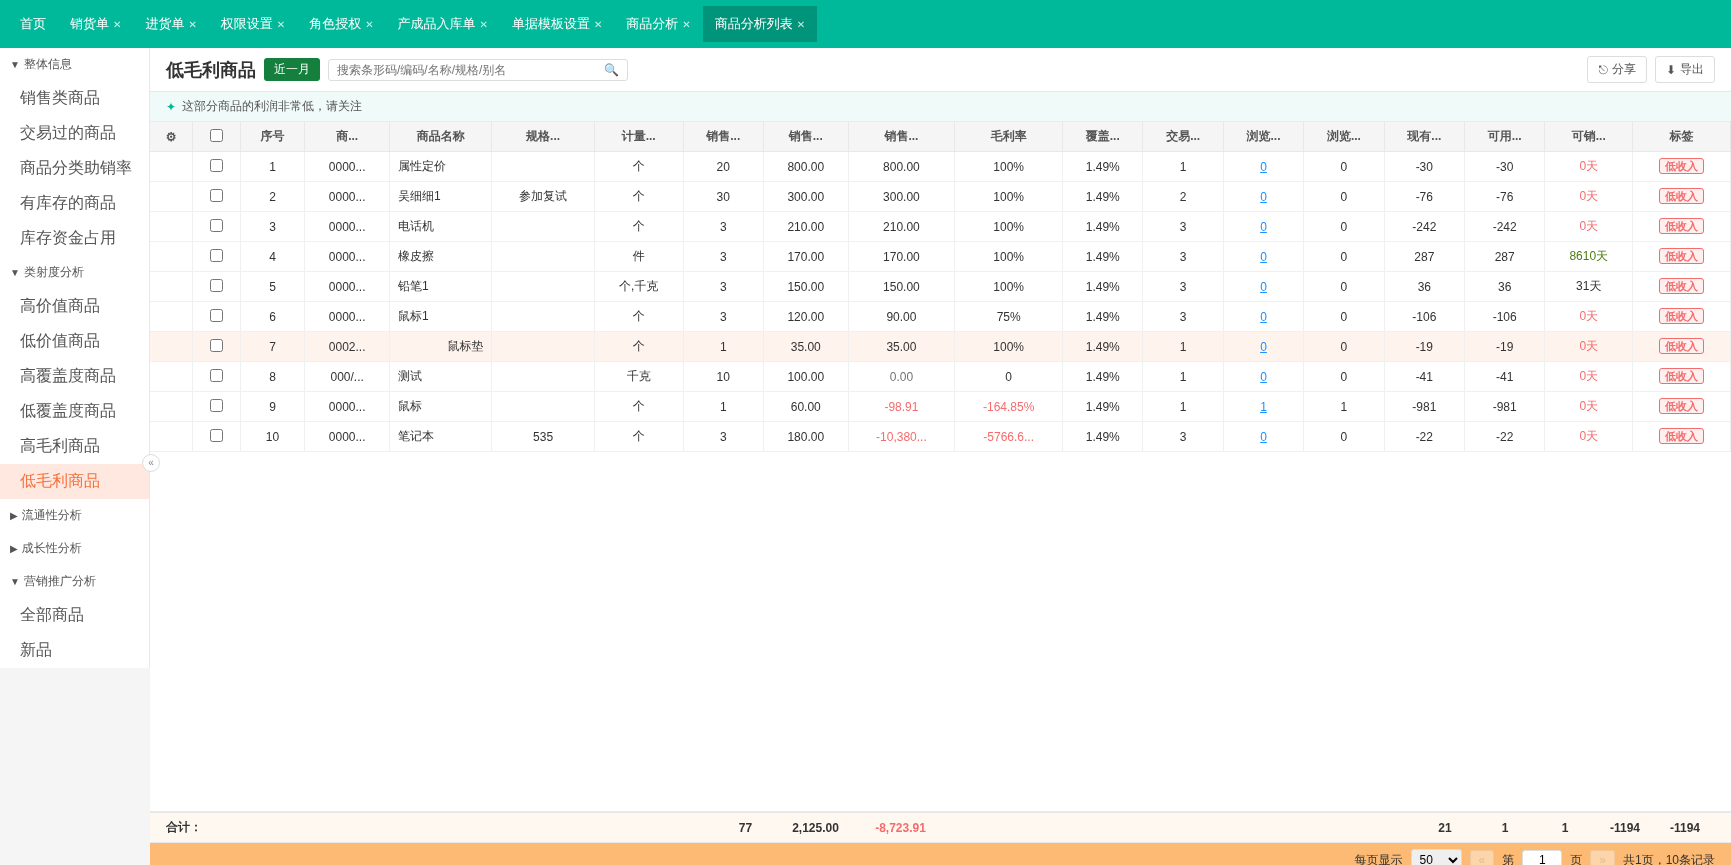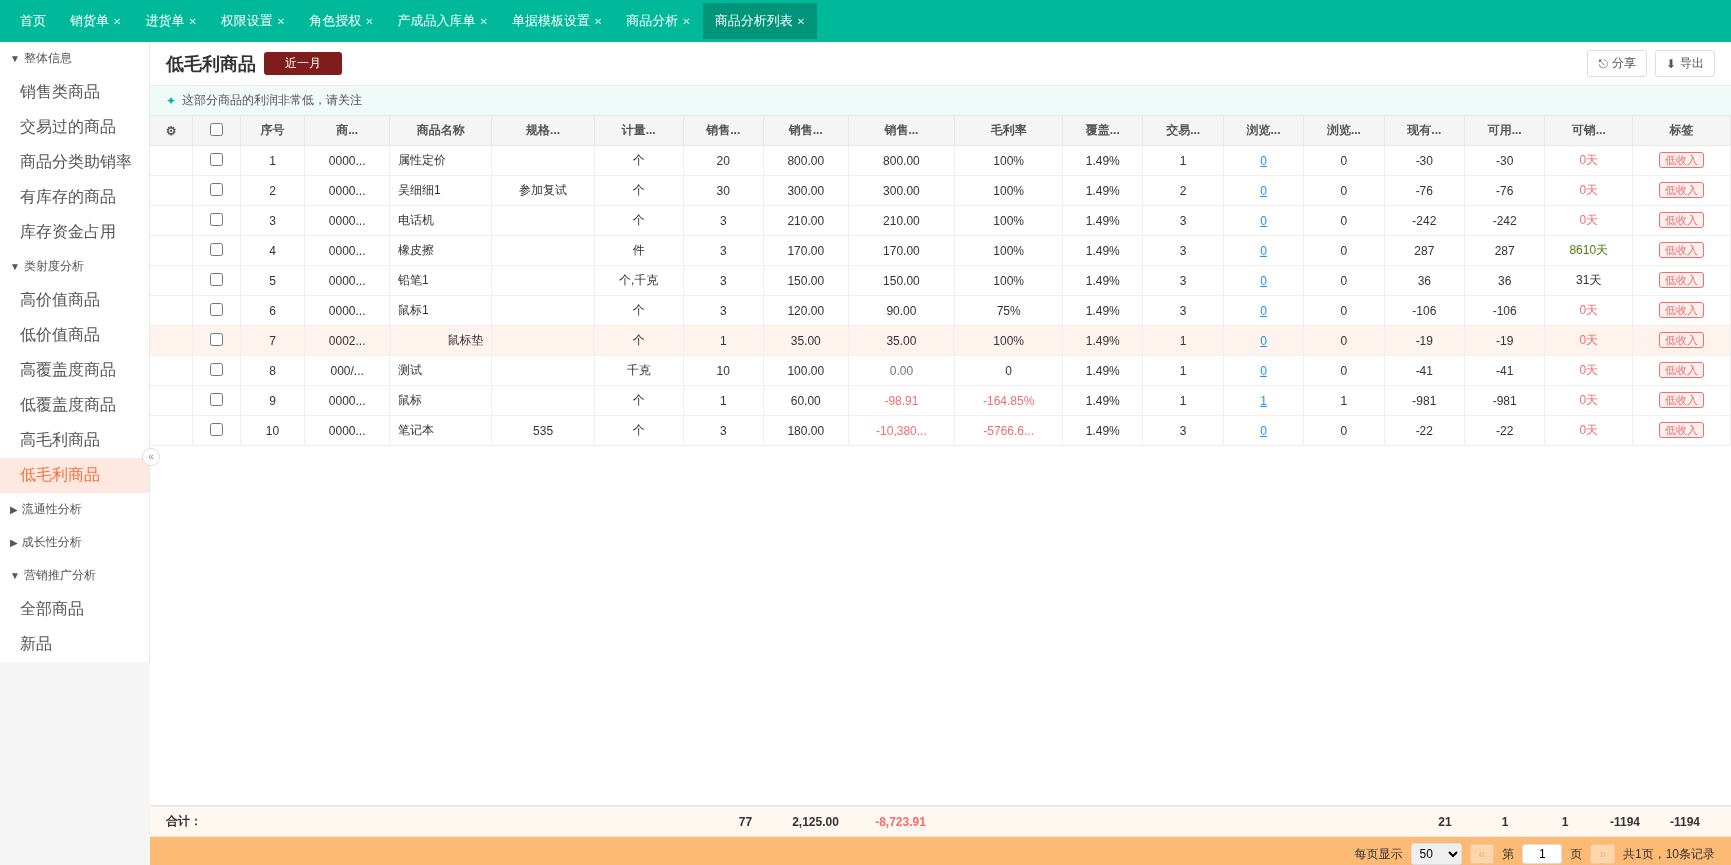--- a/index.html
+++ b/index.html
@@ -3,21 +3,21 @@
   <meta charset="utf-8">
   <style>
     * { box-sizing: border-box; margin: 0; padding: 0; }
     body { font-family: 'Microsoft YaHei', Arial, sans-serif; font-size: 12px; background: #f5f5f5; color: #333; }
 
     
     .top-nav {
       background: #00b99a;
       display: flex;
       align-items: center;
-      height: 42px;
+      height: 48px;
       padding: 0 8px;
     }
     .top-nav .nav-item {
       color: #fff;
       padding: 0 12px;
       height: 36px;
       display: flex;
       align-items: center;
       cursor: pointer;
       font-size: 13px;
@@ -70,25 +70,25 @@
       padding: 8px 16px;
       border-bottom: 1px solid #e8e8e8;
       gap: 8px;
     }
     .page-title {
       font-size: 18px;
       font-weight: bold;
       color: #333;
     }
     .date-filter-btn {
-      background: #7f1d1d;
+      background: #15803d;
       color: #fff;
       border: none;
       border-radius: 3px;
-      padding: 3px 21px;
+      padding: 3px 10px;
       font-size: 12px;
       cursor: pointer;
     }
     .search-box {
       display: flex;
       align-items: center;
       border: 1px solid #ddd;
       border-radius: 3px;
       padding: 3px 8px;
       flex: 1;
@@ -161,20 +161,21 @@
     }
     tbody tr.highlighted { background: #fff3ee; }
 
     .tag-badge {
       background: #fff0f0;
       color: #f56c6c;
       border: 1px solid #f56c6c;
       border-radius: 3px;
       padding: 1px 5px;
       font-size: 11px;
+      font-weight: bold;
     }
     .link-text { color: #1890ff; text-decoration: underline; cursor: pointer; }
 
     
     .table-footer {
       border-top: 2px solid #e8e8e8;
       background: #fff8f0;
       display: flex;
       align-items: center;
       padding: 6px 16px;
@@ -324,20 +325,24 @@
       <div class="sidebar-item">新品</div>
     </div>
     <div class="collapse-btn">«</div>
   </div>
 
   <div class="content">
 
     <div class="content-header">
       <h1 class="page-title">低毛利商品</h1>
       <button class="date-filter-btn">近一月</button>
+      <div class="search-box">
+        <input type="text" placeholder="搜索条形码/编码/名称/规格/别名" style="">
+        <span class="search-icon">🔍</span>
+      </div>
       <div class="header-actions">
         <button class="action-btn">
           <span>⎋</span>
           <span>分享</span>
         </button>
         <button class="action-btn">
           <span>⬇</span>
           <span>导出</span>
         </button>
       </div>

